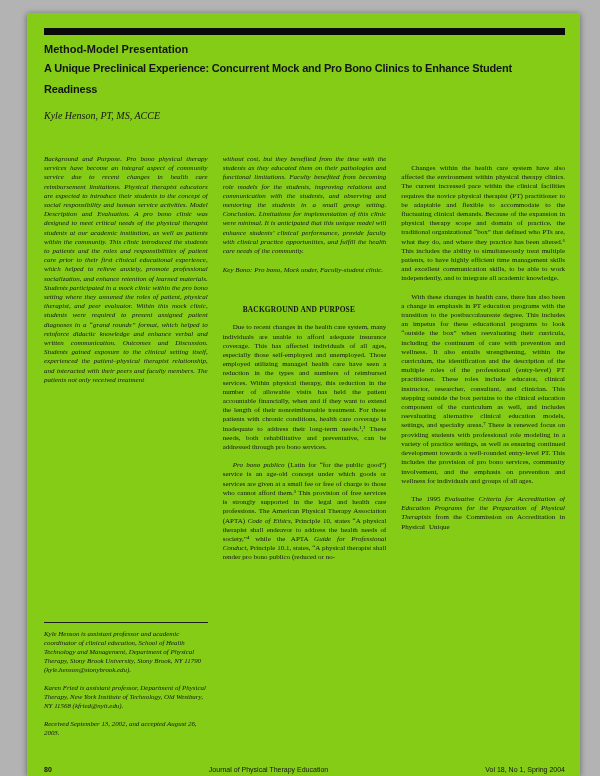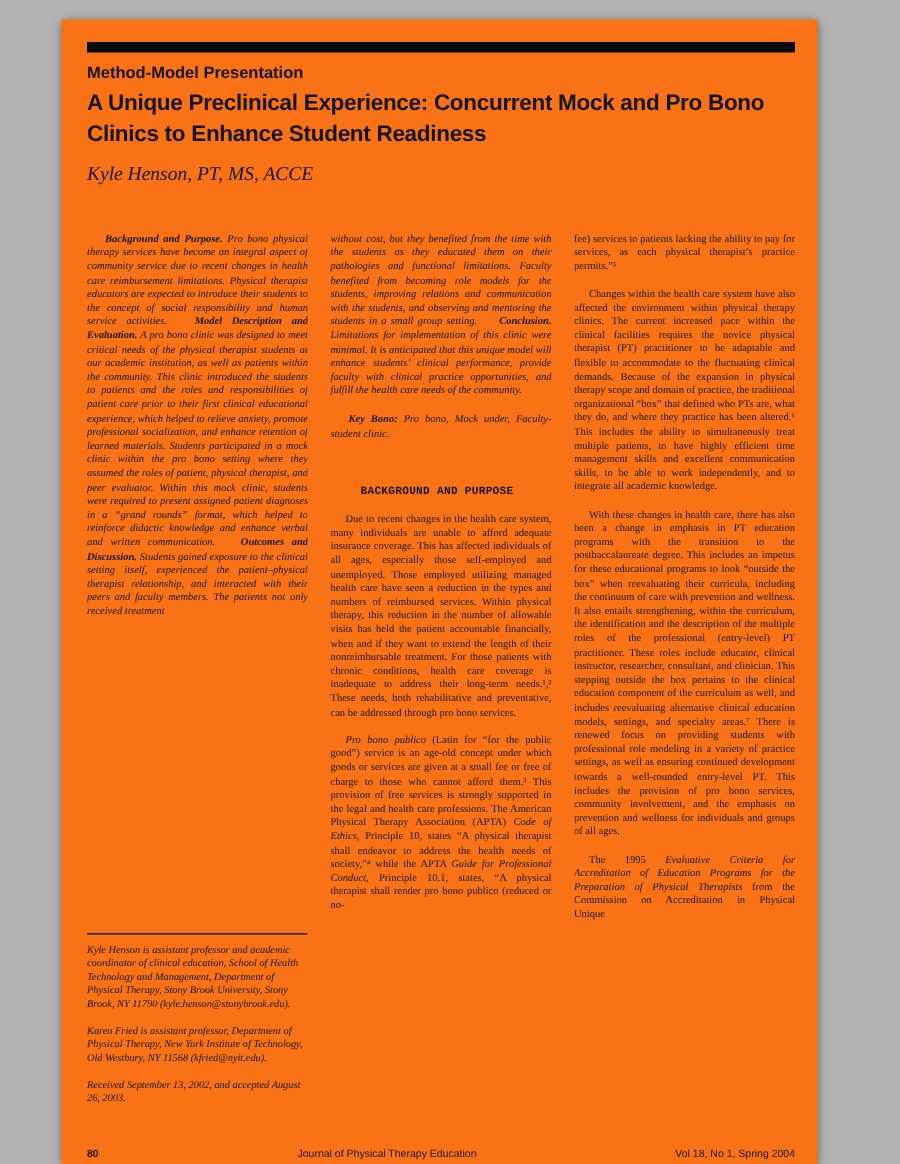--- a/index.html
+++ b/index.html
@@ -9,58 +9,58 @@
     font-family: "Liberation Serif", "DejaVu Serif", serif;
     color: #151515;
   }
   .backdrop {
     position: relative;
     width: 600px; height: 776px;
     overflow: hidden;
   }
   .page {
     position: absolute;
-    left: 41px; top: 13px;
-    width: 504px; height: 763px;
-    background: #f97316;
+    left: 27px; top: 13px;
+    width: 553px; height: 763px;
+    background: #84cc16;
     box-shadow: 0 1px 6px rgba(0,0,0,0.45);
     padding: 12px 15px 0 17px;
     overflow: hidden;
   }
   .rule-bar { height: 7px; background: #0a0a0a; margin-top: 3px; }
   .kicker {
     font-family: "Liberation Sans", sans-serif;
     font-weight: bold; font-size: 11px; line-height: 12px;
     margin-top: 8px;
   }
   .title {
     font-family: "Liberation Sans", sans-serif;
-    font-weight: bold; font-size: 15px; line-height: 21px;
+    font-weight: bold; font-size: 11px; line-height: 21px;
     letter-spacing: -0.2px;
     margin-top: 3px;
   }
-  .authors { margin-top: 10px; font-style: italic; font-size: 13px; line-height: 12px; }
+  .authors { margin-top: 10px; font-style: italic; font-size: 10px; line-height: 12px; }
   .columns {
     display: flex; gap: 15px;
     margin-top: 33px;
     height: 584px;
     overflow: hidden;
   }
   .col {
     flex: 1 1 0; min-width: 0;
     display: flex; flex-direction: column;
     font-size: 7px; line-height: 9.2px;
     text-align: justify;
     overflow: hidden;
   }
   .abstract { font-style: italic; }
-  .lead { font-weight: bold; margin-left: 12px; }
+  .lead { font-weight: normal; }
   .keywords { font-style: italic; margin-top: 10px; }
   .section-heading {
-    font-family: Liberation Mono, monospace;
+    font-family: Liberation Serif, serif;
     font-weight: bold; font-size: 7.4px; line-height: 9px;
     letter-spacing: 0.2px;
     margin-top: 30px;
     text-align: left;
     padding-left: 20px;
   }
   .body-p { }
   .first-body { margin-top: 9px; }
   .indent { text-indent: 10px; }
   .gap { margin-top: 9px; }
@@ -118,21 +118,20 @@
         <p class="keywords"><b class="lead">Key Bono:</b><span> Pro bono, Mock under, Faculty-student clinic.</span></p>
 
         <h2 class="section-heading">BACKGROUND AND PURPOSE</h2>
 
         <p class="body-p indent first-body">Due to recent changes in the health care system, many individuals are unable to afford adequate insurance coverage. This has affected individuals of all ages, especially those self-employed and unemployed. Those employed utilizing managed health care have seen a reduction in the types and numbers of reimbursed services. Within physical therapy, this reduction in the number of allowable visits has held the patient accountable financially, when and if they want to extend the length of their nonreimbursable treatment. For those patients with chronic conditions, health care coverage is inadequate to address their long-term needs.¹,² These needs, both rehabilitative and preventative, can be addressed through pro bono services.</p>
 
         <p class="body-p indent gap"><i>Pro bono publico</i><span> (Latin for “for the public good”) service is an age-old concept under which goods or services are given at a small fee or free of charge to those who cannot afford them.³ This provision of free services is strongly supported in the legal and health care professions. The American Physical Therapy Association (APTA) </span><i>Code of Ethics</i><span>, Principle 10, states “A physical therapist shall endeavor to address the health needs of society,”⁴ while the APTA </span><i>Guide for Professional Conduct</i><span>, Principle 10.1, states, “A physical therapist shall render pro bono publico (reduced or no-</span></p>
       </div>
 
       <div class="col">
-        <p class="body-p">fee) services to patients lacking the ability to pay for services, as each physical therapist’s practice permits.”⁵</p>
 
         <p class="body-p indent gap">Changes within the health care system have also affected the environment within physical therapy clinics. The current increased pace within the clinical facilities requires the novice physical therapist (PT) practitioner to be adaptable and flexible to accommodate to the fluctuating clinical demands. Because of the expansion in physical therapy scope and domain of practice, the traditional organizational “box” that defined who PTs are, what they do, and where they practice has been altered.⁶ This includes the ability to simultaneously treat multiple patients, to have highly efficient time management skills and excellent communication skills, to be able to work independently, and to integrate all academic knowledge.</p>
 
         <p class="body-p indent gap">With these changes in health care, there has also been a change in emphasis in PT education programs with the transition to the postbaccalaureate degree. This includes an impetus for these educational programs to look “outside the box” when reevaluating their curricula, including the continuum of care with prevention and wellness. It also entails strengthening, within the curriculum, the identification and the description of the multiple roles of the professional (entry-level) PT practitioner. These roles include educator, clinical instructor, researcher, consultant, and clinician. This stepping outside the box pertains to the clinical education component of the curriculum as well, and includes reevaluating alternative clinical education models, settings, and specialty areas.⁷ There is renewed focus on providing students with professional role modeling in a variety of practice settings, as well as ensuring continued development towards a well-rounded entry-level PT. This includes the provision of pro bono services, community involvement, and the emphasis on prevention and wellness for individuals and groups of all ages.</p>
 
         <p class="body-p indent gap wide"><span>The 1995 </span><i>Evaluative Criteria for Accreditation of Education Programs for the Preparation of Physical Therapists</i><span> from the Commission on Accreditation in Physical Unique</span></p>
       </div>
 
     </div>
 

